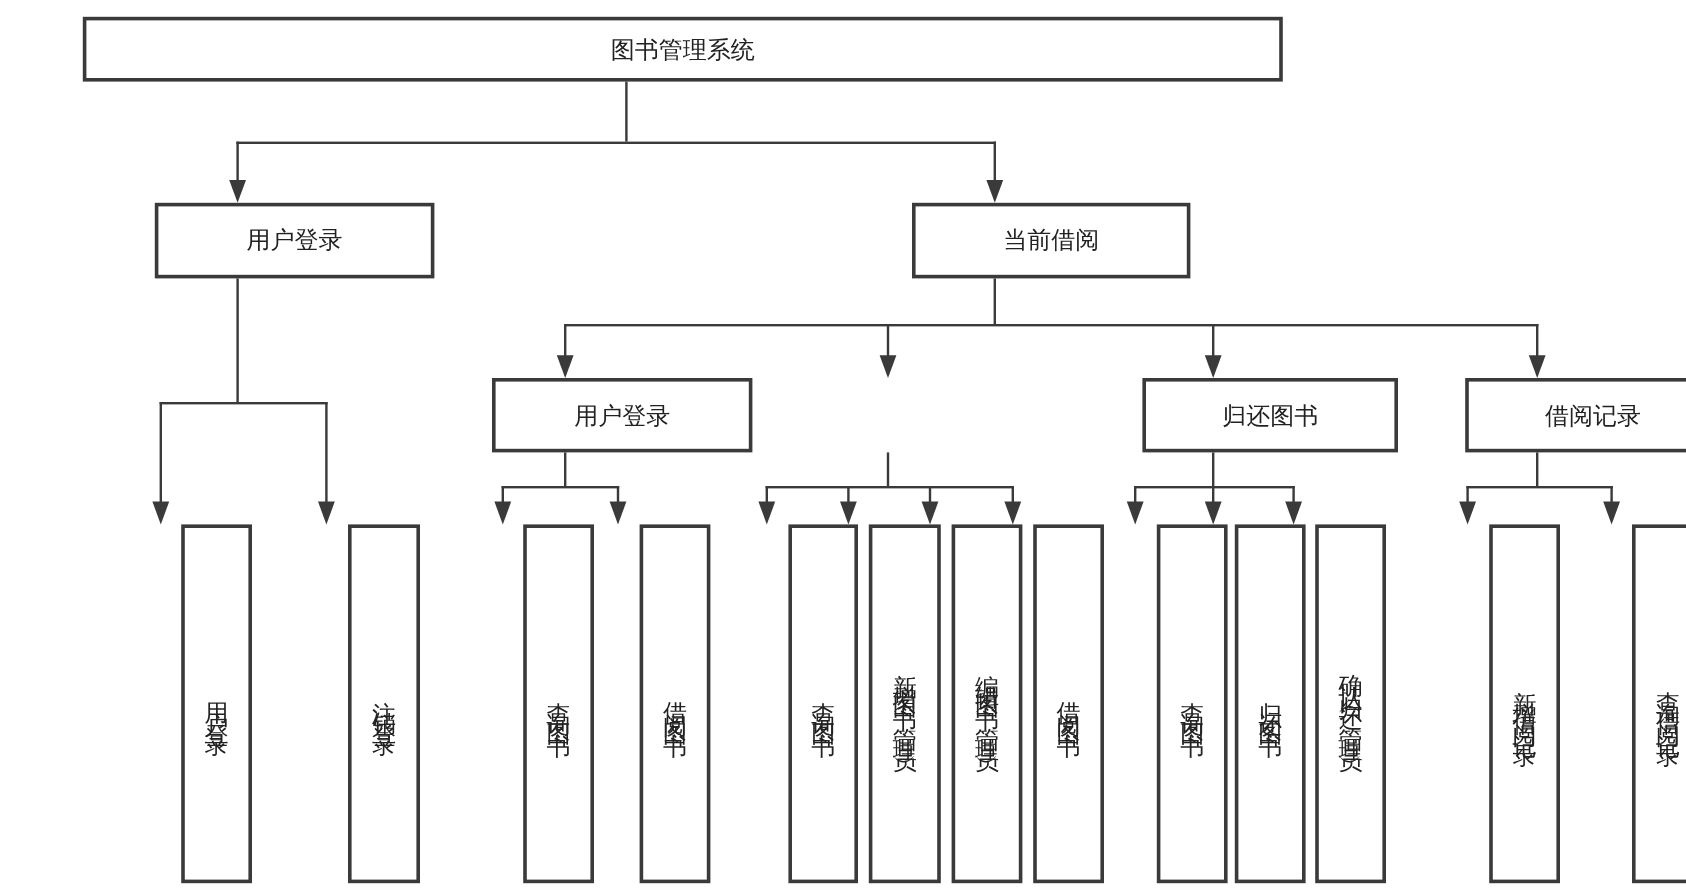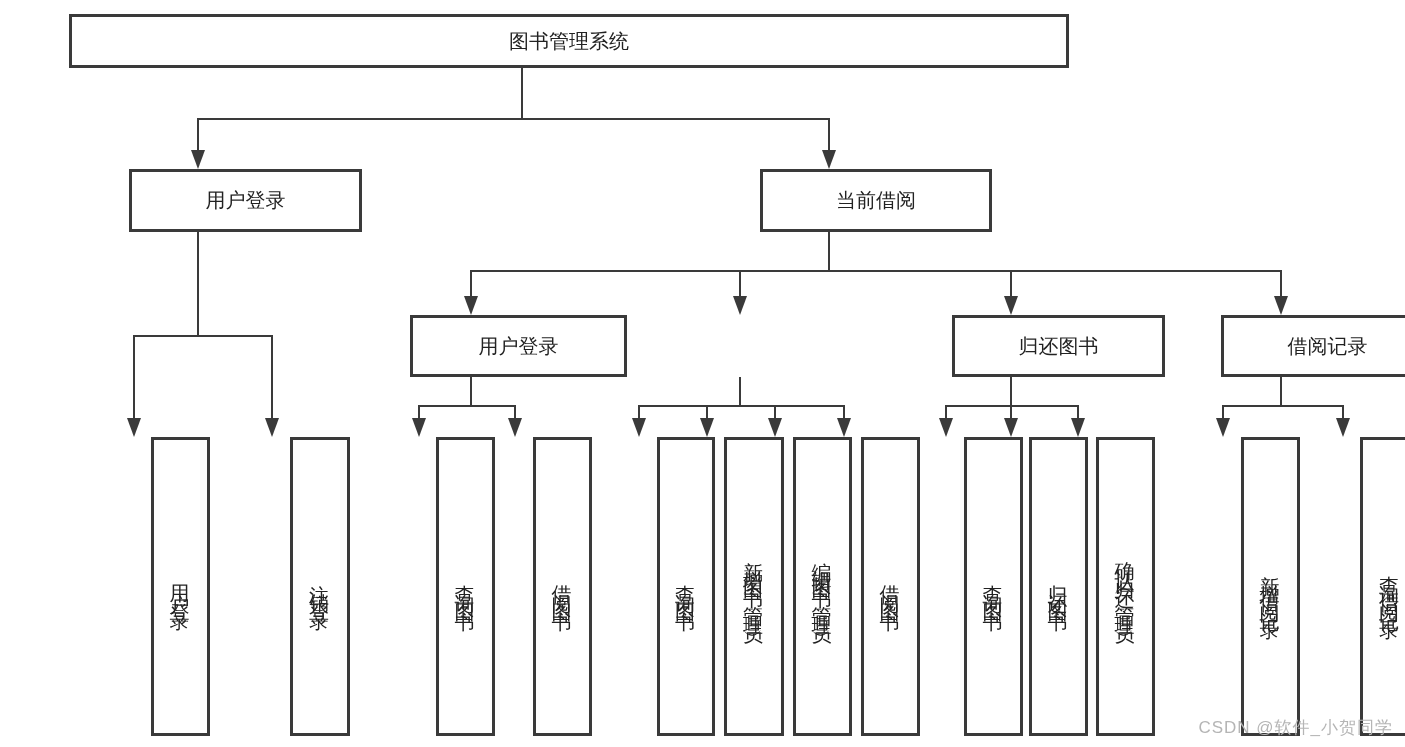--- a/index.html
+++ b/index.html
@@ -168,15 +168,14 @@
     <span>确认归还（管理员）</span>
   </div>
 
   <div class="box vertical" style="left:1194px;top:437px;width:59px;height:299px;">
     <span>新增借阅记录</span>
   </div>
   <div class="box vertical" style="left:1313px;top:437px;width:60px;height:299px;">
     <span>查询借阅记录</span>
   </div>
 
-  <div class="watermark">CSDN @软件_小贺同学</div>
 
 </div>
 
 </body></html>

